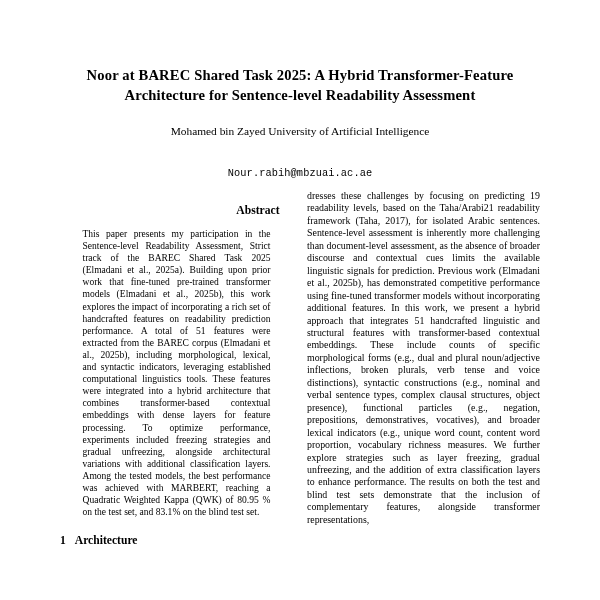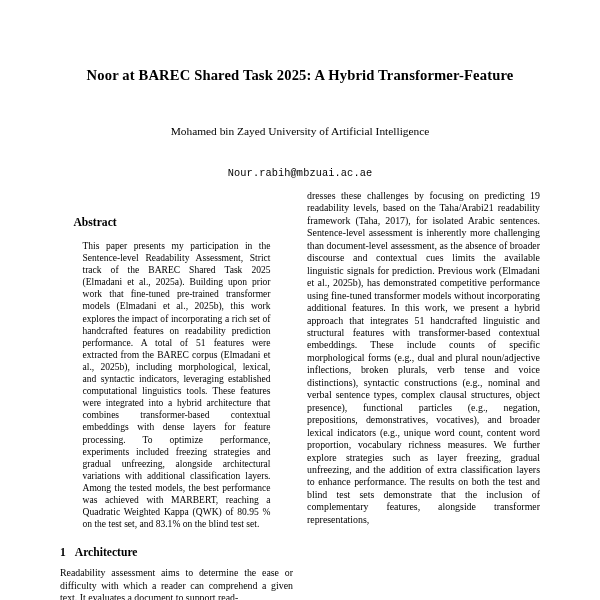--- a/index.html
+++ b/index.html
@@ -81,22 +81,22 @@
     width: 233px;
   }
 
   .abstract-wrap {
     width: 206px;
     margin: 0 auto;
   }
   .abstract-heading {
     font-size: 11.6px;
     font-weight: bold;
-    text-align: left;
-    margin: 12px 0 10px 0;
+    text-align: right;
+    margin: 0 0 10px 0;
     line-height: 14px;
   }
   .abstract-body {
     font-size: 9.55px;
     line-height: 12.1px;
     text-align: justify;
     text-justify: inter-word;
     hyphens: manual;
     margin: 9px;
   }
@@ -131,39 +131,38 @@
     overflow: hidden;
   }
 </style>
 </head>
 <body>
 
 <div class="page">
   <div class="clip">
 
     <div class="title-block">
-      <h1 class="paper-title"><span>Noor at BAREC Shared Task 2025: A Hybrid Transformer-Feature</span></h1>
+      <h1 class="paper-title"><span>Noor at BAREC Shared Task 2025: A Hybrid Transformer-Feature</span><span class="line2">Architecture for Sentence-level Readability Assessment</span></h1>
     </div>
 
     <div class="author-block">
       <div class="author-affiliation">Mohamed bin Zayed University of Artificial Intelligence</div>
       <div class="author-email">Nour.rabih@mbzuai.ac.ae</div>
     </div>
 
     <div class="col-left">
       <div class="abstract-wrap">
         <div class="abstract-heading">Abstract</div>
         <p class="abstract-body">This paper presents my participation in the Sentence-level Readability Assessment, Strict track of the BAREC Shared Task 2025 (Elmadani et al., 2025a). Building upon prior work that fine-tuned pre-trained transformer models (Elmadani et al., 2025b), this work explores the impact of incorporating a rich set of handcrafted features on readability prediction performance. A total of 51 features were extracted from the BAREC corpus (Elmadani et al., 2025b), including morphological, lexical, and syntactic indicators, leveraging established computational linguistics tools. These features were integrated into a hybrid architecture that combines transformer-based contextual embeddings with dense layers for feature processing. To optimize performance, experiments included freezing strategies and gradual unfreezing, alongside architectural variations with additional classification layers. Among the tested models, the best performance was achieved with MARBERT, reaching a Quadratic Weighted Kappa (QWK) of 80.95 % on the test set, and 83.1% on the blind test set.</p>
       </div>
 
       <h2 class="section-heading">
         <span class="section-num">1</span>
         <span>Architecture</span>
       </h2>
-      <p class="body-text">Readability assessment aims to determine the ease or difficulty with which a reader can comprehend a given text. It evaluates a document to support read-</p>
     </div>
 
     <div class="col-right">
       <p class="body-text">dresses these challenges by focusing on predicting 19 readability levels, based on the Taha/Arabi21 readability framework (Taha, 2017), for isolated Arabic sentences. Sentence-level assessment is inherently more challenging than document-level assessment, as the absence of broader discourse and contextual cues limits the available linguistic signals for prediction. Previous work (Elmadani et al., 2025b), has demonstrated competitive performance using fine-tuned transformer models without incorporating additional features. In this work, we present a hybrid approach that integrates 51 handcrafted linguistic and structural features with transformer-based contextual embeddings. These include counts of specific morphological forms (e.g., dual and plural noun/adjective inflections, broken plurals, verb tense and voice distinctions), syntactic constructions (e.g., nominal and verbal sentence types, complex clausal structures, object presence), functional particles (e.g., negation, prepositions, demonstratives, vocatives), and broader lexical indicators (e.g., unique word count, content word proportion, vocabulary richness measures. We further explore strategies such as layer freezing, gradual unfreezing, and the addition of extra classification layers to enhance performance. The results on both the test and blind test sets demonstrate that the inclusion of complementary features, alongside transformer representations,</p>
     </div>
 
   </div>
 </div>
 
 </body></html>

